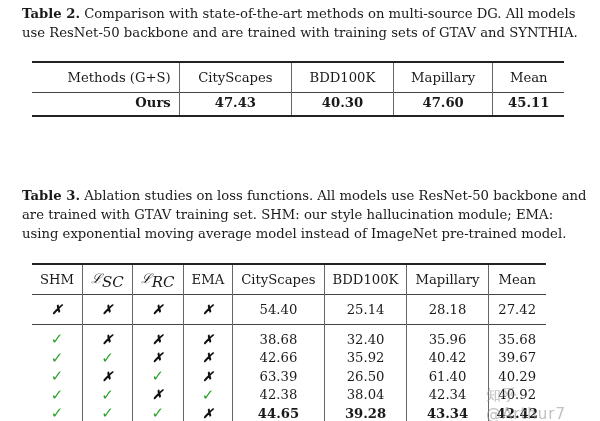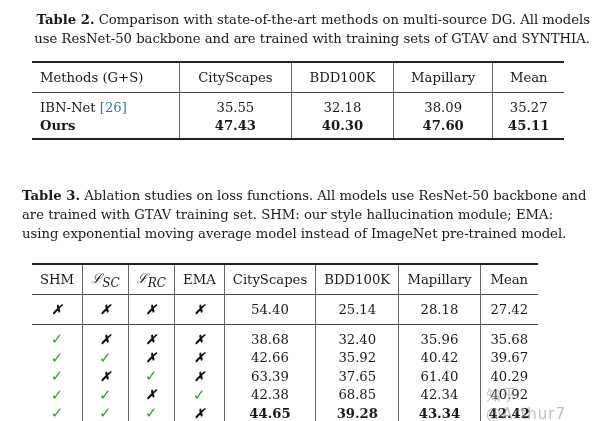--- a/index.html
+++ b/index.html
@@ -1,65 +1,58 @@
 <!DOCTYPE html>
 <html><head>
 <meta charset="utf-8">
 <style>
   html, body { margin:0; padding:0; background:#ffffff; }
   body { width:600px; height:421px; position:relative; overflow:hidden;
          font-family:"DejaVu Serif", "Liberation Serif", serif; color:#1a1a1a; }
   .caption { position:absolute; left:22px; width:568px; font-size:13.2px; line-height:19px; }
   .caption b { font-weight:bold; }
-  #cap2 { top:10px;text-align:right; }
+  #cap2 { top:4px; }
   #cap3 { top:186px; }
   table { position:absolute; border-collapse:collapse; font-size:13.2px; }
   #t2 { left:32px; top:61px; width:532px; }
   #t3 { left:32px; top:263px; width:506px; }
   table td, table th { padding:0 8px; text-align:center; font-weight:normal; white-space:nowrap; }
   .top { border-top:2px solid #222; }
   .bot { border-bottom:2px solid #222; }
   .mid { border-bottom:1.3px solid #444; }
   .vr { border-right:1px solid #666; }
-  .left { text-align:left; }
+  .left { text-align:right; }
   .hdr td { height:29px; }
   .r td { height:18.5px; }
   .pad-top td { padding-top:5px; }
   .pad-bot td { padding-bottom:3px; }
   .bold { font-weight:bold; }
   .ref { color:#2f7bb6; }
   .check { color:#2aa12a; font-size:15px; }
   .cross { color:#111; font-size:13px; font-style:italic; font-weight:bold; }
   .math { font-style:italic; font-family:"DejaVu Serif", serif; }
-  .math sub { font-size:12px; }
+  .math sub { font-size:15px; }
   .wm { position:absolute; left:486px; top:386px; font-family:"DejaVu Sans", sans-serif;
         font-size:15px; color:rgba(150,150,150,0.6); letter-spacing:1px; }
 </style>
 </head>
 <body>
 
 <div class="caption" id="cap2">
   <b>Table 2.</b><span> Comparison with state-of-the-art methods on multi-source DG. All models use ResNet-50 backbone and are trained with training sets of GTAV and SYNTHIA.</span>
 </div>
 
 <table id="t2">
   <tbody>
       <tr class="hdr top mid">
     <td class="left vr">Methods (G+S)</td>
     <td class="vr">CityScapes</td>
     <td class="vr">BDD100K</td>
     <td class="vr">Mapillary</td>
     <td>Mean</td>
-  </tr>
-  <tr class="r pad-top">
-    <td class="left vr"><span>IBN-Net </span><span class="ref">[26]</span></td>
-    <td class="vr">35.55</td>
-    <td class="vr">32.18</td>
-    <td class="vr">38.09</td>
-    <td>35.27</td>
   </tr>
   <tr class="r bold bot pad-bot">
     <td class="left vr bold">Ours</td>
     <td class="vr bold">47.43</td>
     <td class="vr bold">40.30</td>
     <td class="vr bold">47.60</td>
     <td class="bold">45.11</td>
   </tr>
 </tbody>
   </table>
@@ -109,31 +102,31 @@
     <td class="vr">35.92</td>
     <td class="vr">40.42</td>
     <td>39.67</td>
   </tr>
   <tr class="r">
     <td class="vr check">✓</td>
     <td class="vr cross">✗</td>
     <td class="vr check">✓</td>
     <td class="vr cross">✗</td>
     <td class="vr">63.39</td>
-    <td class="vr">37.65</td>
+    <td class="vr">26.50</td>
     <td class="vr">61.40</td>
     <td>40.29</td>
   </tr>
   <tr class="r">
     <td class="vr check">✓</td>
     <td class="vr check">✓</td>
     <td class="vr cross">✗</td>
     <td class="vr check">✓</td>
     <td class="vr">42.38</td>
-    <td class="vr">68.85</td>
+    <td class="vr">38.04</td>
     <td class="vr">42.34</td>
     <td>40.92</td>
   </tr>
   <tr class="r bot pad-bot">
     <td class="vr check">✓</td>
     <td class="vr check">✓</td>
     <td class="vr check">✓</td>
     <td class="vr cross">✗</td>
     <td class="vr bold">44.65</td>
     <td class="vr bold">39.28</td>

